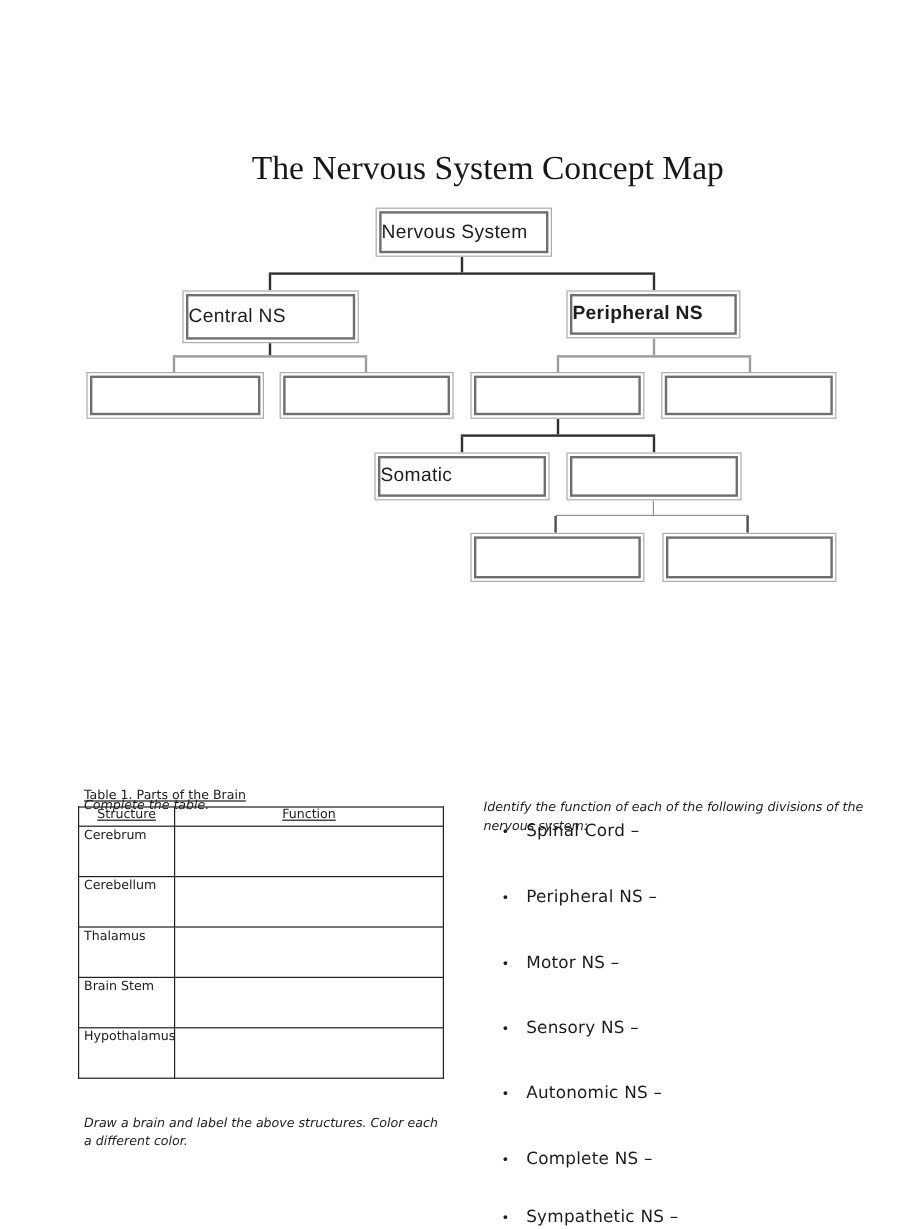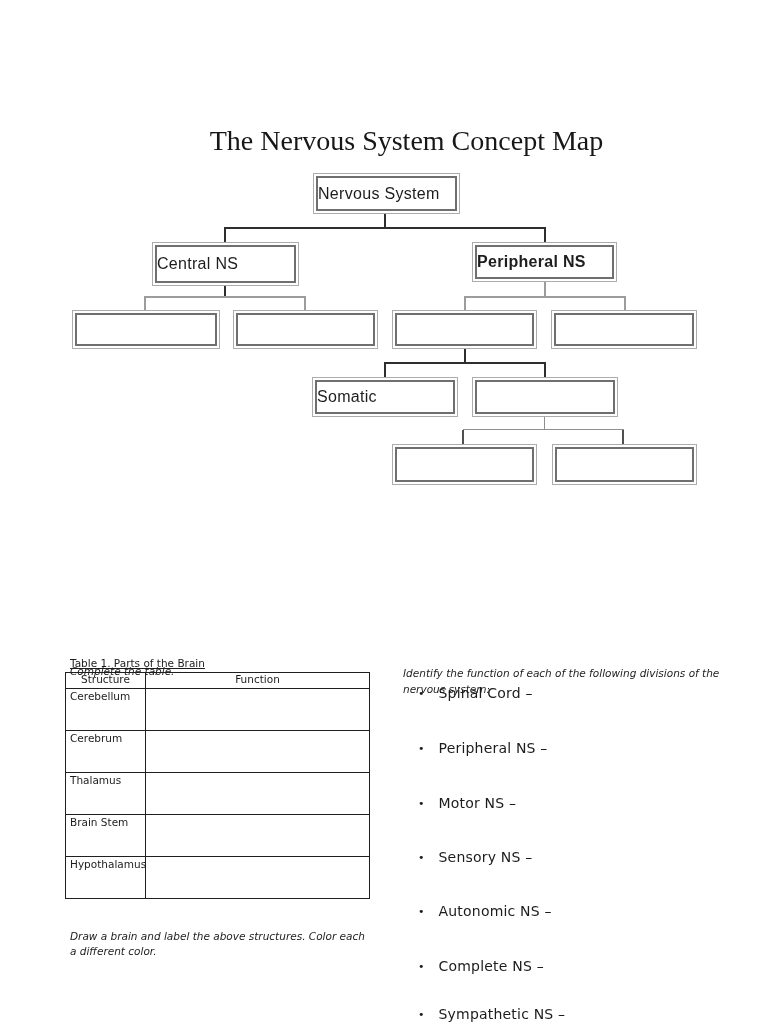--- a/index.html
+++ b/index.html
@@ -12,21 +12,21 @@
   .node .inner{width:100%;height:100%;box-sizing:border-box;border:2px solid #6f6f6f;background:#fff;
         display:flex;align-items:center;
         font-family:"Liberation Sans",sans-serif;font-size:16px;color:#1d1d1d;letter-spacing:.3px;}
   .line{position:absolute;background:#2e2e2e;}
   .line.light{background:#9c9c9c;}
   .line.thin{background:#8f8f8f;}
   .line.mid{background:#4f4f4f;}
   
   .hand{font-family:"DejaVu Sans",sans-serif;font-size:10.5px;color:#1c1c1c;}
   .italic{font-style:italic;margin-top:22px;}
-  .u{}
+  .u{text-decoration:underline;}
   .tbl-instr{position:absolute;left:70px;top:643px;}
   .tbl-caption{position:absolute;left:70px;top:657px;text-decoration:underline;}
   table.brain{position:absolute;left:65px;top:672px;width:305px;border-collapse:collapse;table-layout:fixed;}
   table.brain td{border:1.5px solid #1f1f1f;padding:1px 4px;vertical-align:top;
         font-family:"DejaVu Sans",sans-serif;font-size:10.5px;color:#1c1c1c;}
   table.brain td.hdr{text-align:center;height:15px;padding:0 2px;}
   table.brain td.body-row{height:39px;}
   .col-structure{width:80px;}
   .draw-instr{position:absolute;left:70px;top:907px;width:300px;line-height:1.45;}
   
@@ -133,25 +133,25 @@
     <colgroup>
         <col class="col-structure">
         <col>
       </colgroup>
     <tbody>
         <tr>
       <td class="hdr"><span class="u">Structure</span></td>
       <td class="hdr"><span class="u">Function</span></td>
     </tr>
     <tr>
+      <td class="body-row">Cerebrum</td>
+      <td class="body-row"></td>
+    </tr>
+    <tr>
       <td class="body-row">Cerebellum</td>
-      <td class="body-row"></td>
-    </tr>
-    <tr>
-      <td class="body-row">Cerebrum</td>
       <td class="body-row"></td>
     </tr>
     <tr>
       <td class="body-row">Thalamus</td>
       <td class="body-row"></td>
     </tr>
     <tr>
       <td class="body-row">Brain Stem</td>
       <td class="body-row"></td>
     </tr>

